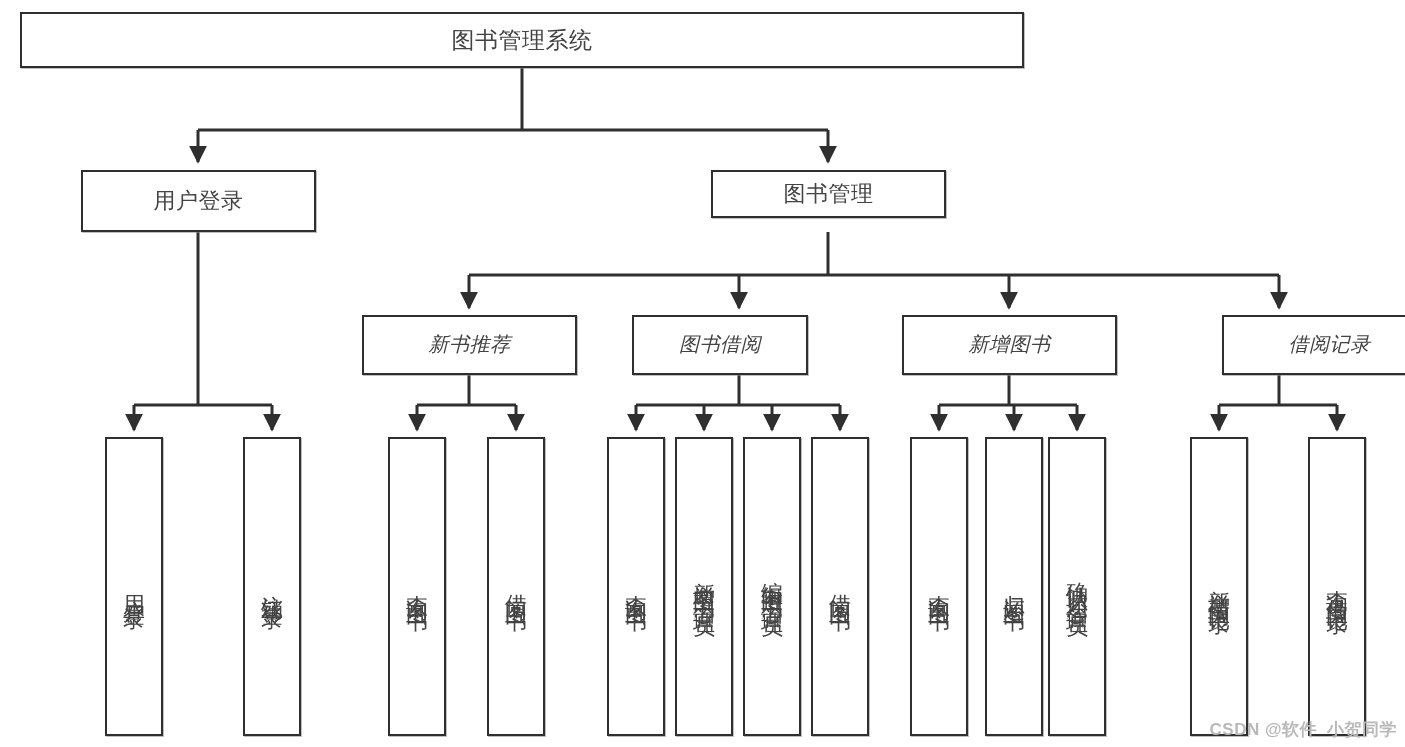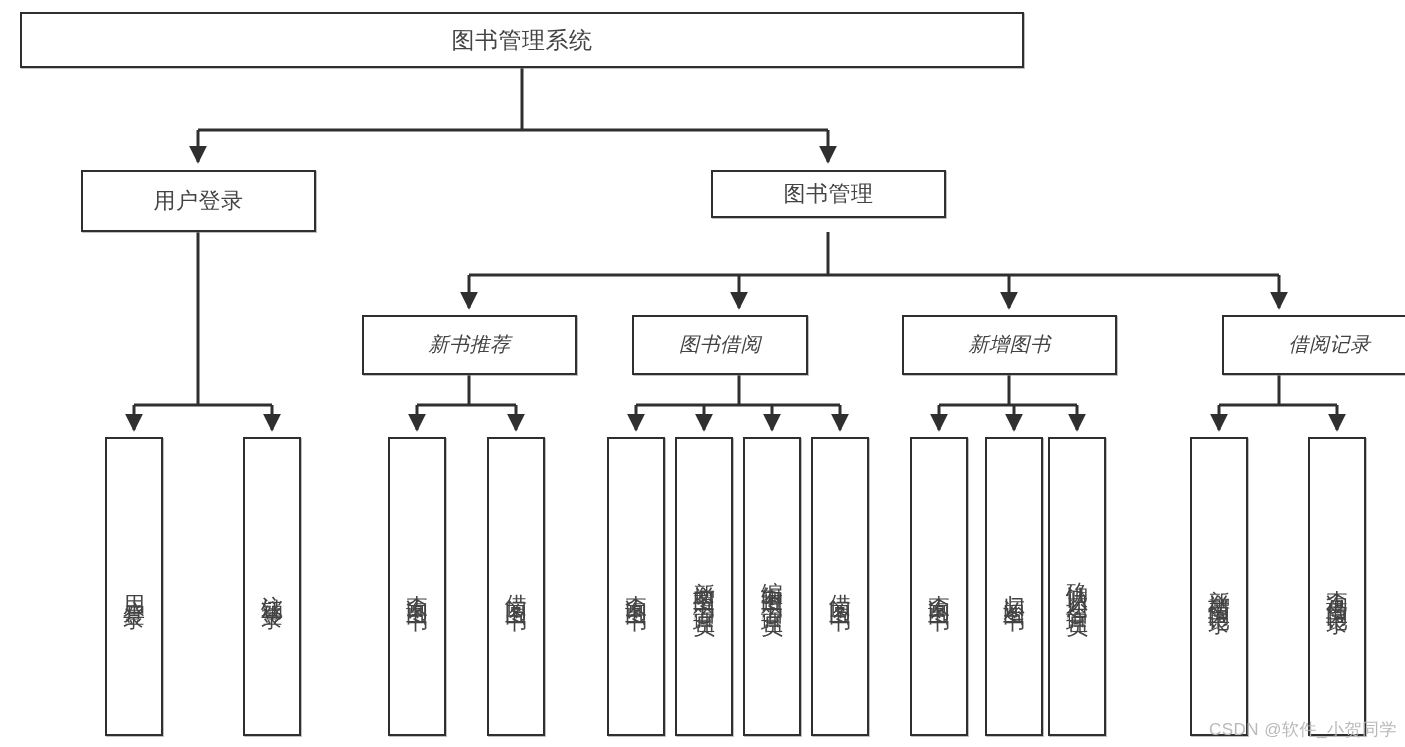--- a/index.html
+++ b/index.html
@@ -61,20 +61,21 @@
   }
   .watermark {
     position: absolute;
     right: 8px;
     bottom: 6px;
     font-size: 17px;
     color: #b9b9b9;
     font-family: "Liberation Sans", "DejaVu Sans", sans-serif;
     white-space: nowrap;
     letter-spacing: 0.5px;
+    font-weight: bold;
   }
 </style>
 </head>
 <body>
 
 <div id="canvas">
 
   <svg id="connectors" viewBox="0 0 1405 747" xmlns="http://www.w3.org/2000/svg">
     <defs>
       <marker id="arrow" viewBox="0 0 10 10" refX="9" refY="5" markerWidth="6" markerHeight="6" orient="auto-start-reverse">

